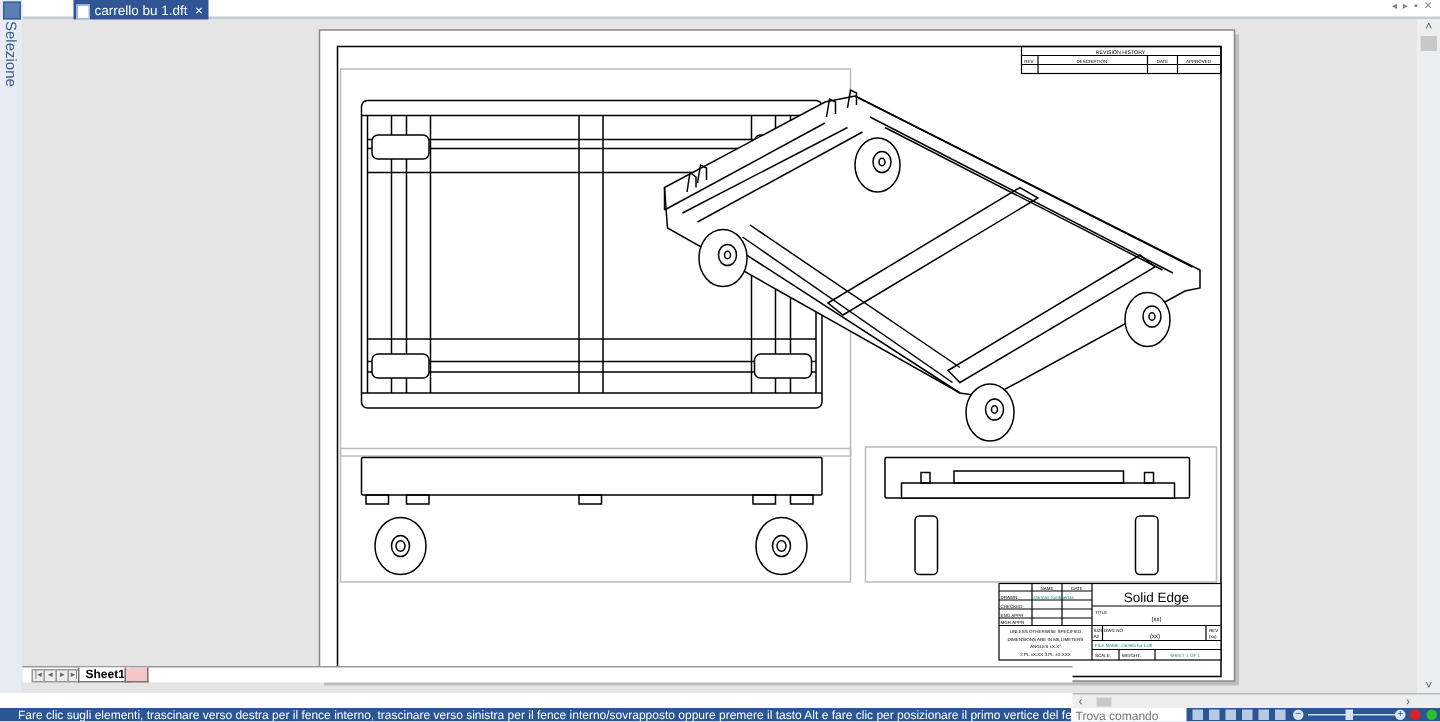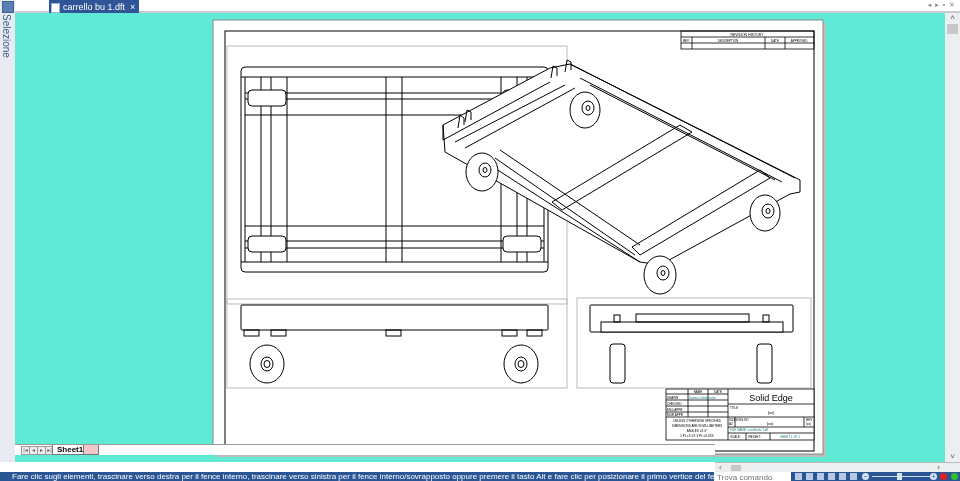--- a/index.html
+++ b/index.html
@@ -5,21 +5,21 @@
   html, body { margin:0; padding:0; }
   body { width:960px; height:481px; position:relative; overflow:hidden; background:#fff; font-family:"Liberation Sans", sans-serif; }
   .side-panel { position:absolute; left:0; top:0; width:15px; height:462px; background:#e8ecf2; border-right:1px solid #c8ced8; }
   .side-icon { position:absolute; left:2px; top:1px; width:10px; height:10px; background:#5a7fb5; border:1px solid #3a5f95; }
   .side-label { position:absolute; left:1px; top:14px; writing-mode:vertical-rl; font-size:10px; color:#3a5a8a; }
   .tabbar { position:absolute; left:15px; top:0; right:0; height:11px; border-bottom:2px solid #c5cad3; background:#fff; }
   .doc-tab { position:absolute; left:2px; top:0; height:15px; padding:0 4px 0 2px; background:#2f5597; color:#fff; font-size:9px; line-height:11px; display:flex; align-items:center; gap:3px;margin-left:32px; }
   .doc-tab .ico { width:7px; height:8px; background:#fff; border:1px solid #9fb7df; }
   .doc-tab .x { font-size:9px; margin-left:2px; }
   .win-ctrls { position:absolute; right:4px; top:0; font-size:7px; color:#888; letter-spacing:1px; line-height:9px; }
-  .canvas { position:absolute; left:15px; top:13px; width:930px; height:449px; background:#5eead4; }
+  .canvas { position:absolute; left:15px; top:13px; width:930px; height:449px; background:#e5e5e5; }
   .vscroll { position:absolute; left:945px; top:13px; width:15px; height:449px; background:#eceeef; }
   .vscroll .up, .vscroll .down { position:absolute; left:0; width:15px; height:10px; font-size:8px; text-align:center; color:#555; line-height:10px; }
   .vscroll .up { top:0; } .vscroll .down { bottom:0; }
   .vscroll .thumb { position:absolute; left:2px; top:11px; width:11px; height:10px; background:#c8c8c8; }
   .sheettabs { position:absolute; left:15px; top:444px; width:700px; height:10px; background:#fff; border-top:1px solid #999; }
   .navbtn { position:absolute; top:1px; width:7px; height:7px; border:1px solid #999; background:#eee; font-size:6px; line-height:7px; text-align:center; color:#666; }
   .sheet-tab { position:absolute; left:37px; top:0; height:9px; padding:0 4px; font-size:8px; font-weight:bold; line-height:9px; background:#fff; border:1px solid #777; border-top:none; }
   .sheet-tab2 { position:absolute; left:68px; top:0; width:14px; height:9px; background:#f4c7c7; border:1px solid #777; border-top:none; }
   .hscroll { position:absolute; left:715px; top:462px; width:245px; height:10px; background:#eceeef; border-top:1px solid #bbb; font-size:8px; line-height:10px; color:#555; }
   .hscroll .thumb { position:absolute; left:16px; top:2px; width:10px; height:6px; background:#c8c8c8; }

